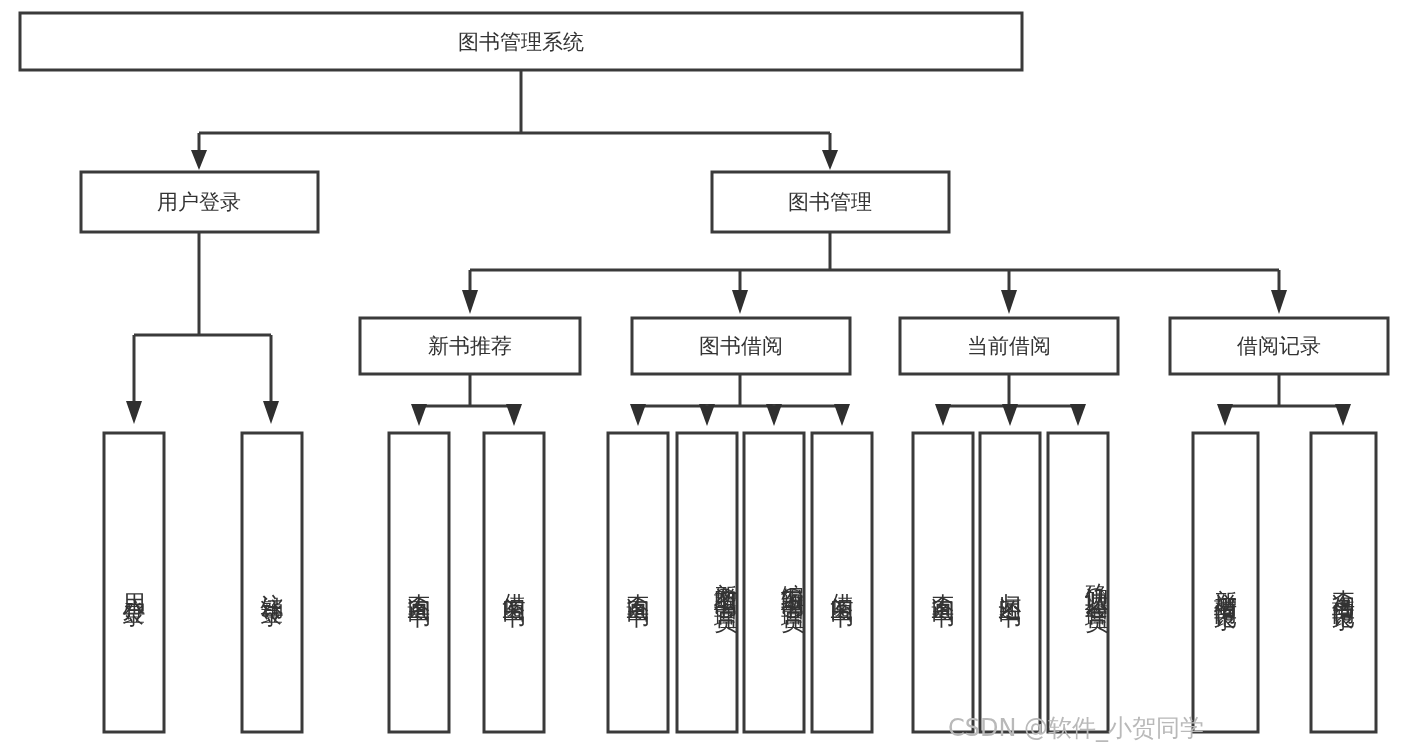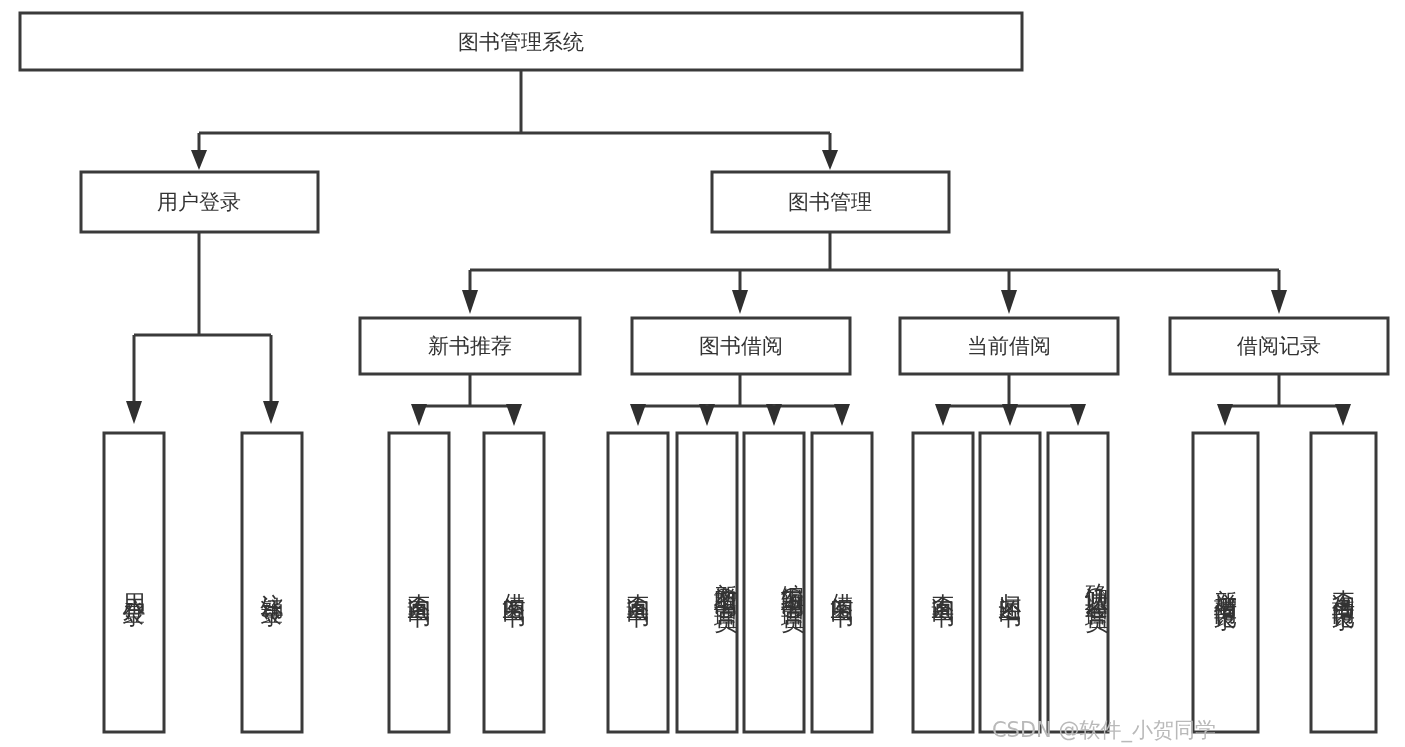--- a/index.html
+++ b/index.html
@@ -12,21 +12,20 @@
     width: 1405px;
     height: 747px;
     overflow: hidden;
     font-family: "DejaVu Sans", "Liberation Sans", sans-serif;
   }
   #diagram-root {
     position: relative;
     width: 1212px;
     height: 747px;
     background: #ffffff;
-    padding-left: 12px;
   }
   svg.diagram-canvas {
     position: absolute;
     top: 0;
     left: 0;
     width: 1405px;
     height: 747px;
     display: block;
   }
   .node-box {
@@ -64,21 +63,21 @@
     white-space: nowrap;
     text-align: center;
     pointer-events: none;
     user-select: none;
   }
   .watermark {
     position: absolute;
     right: 8px;
     bottom: 3px;
     font-family: "DejaVu Sans", "Liberation Sans", sans-serif;
-    font-size: 21px;
+    font-size: 24px;
     color: #b9b9b9;
     white-space: nowrap;
     user-select: none;
     margin-top: 22px;
   }
 </style>
 </head>
 <body>
 
 <div id="diagram-root">

